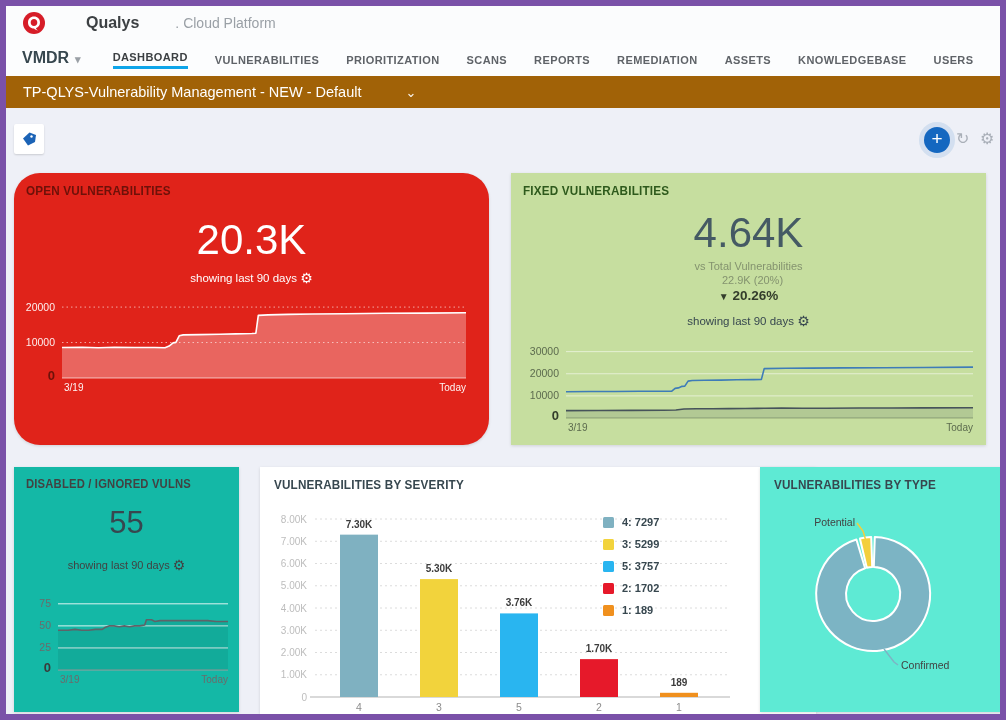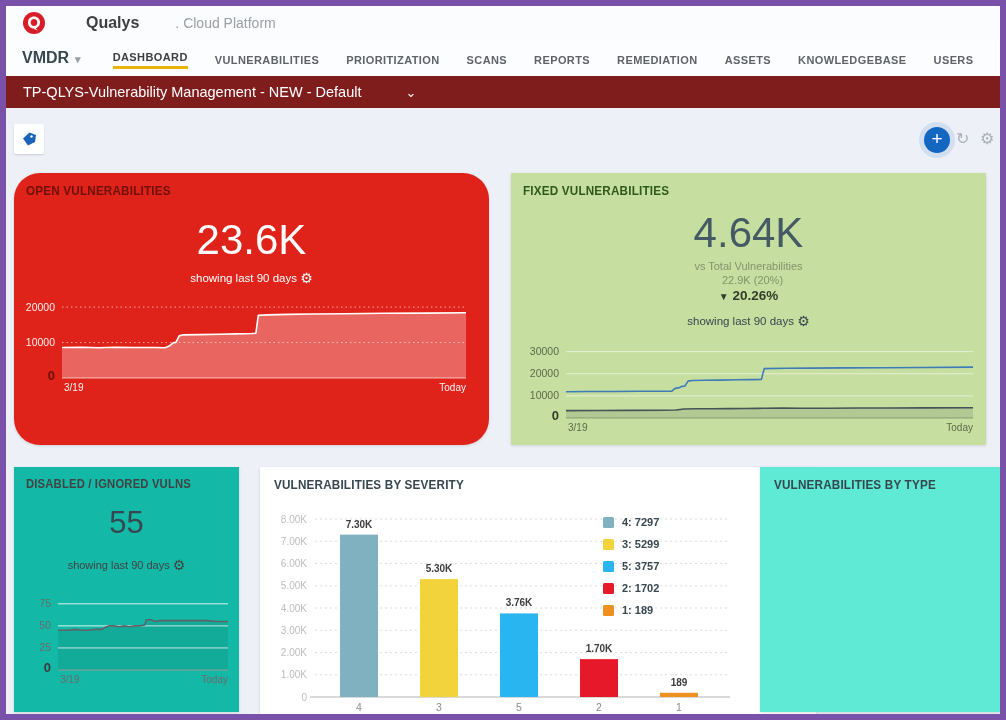--- a/index.html
+++ b/index.html
@@ -12,26 +12,26 @@
   .topbar { left:6px; top:6px; width:994px; height:34px; background:#fbfcfd; display:flex; align-items:center; padding-left:16px; }
   .brand { font-size:16px; font-weight:bold; color:#3c4043; margin-left:8px; }
   .brand-suffix { font-size:14px; color:#9aa0a6; margin-left:4px; }
 
   
   .navbar { left:6px; top:40px; width:994px; height:36px; background:#fcfdfe; display:flex; align-items:center; }
   .product { margin-left:16px; width:120px; font-size:16px; font-weight:bold; color:#37474f; cursor:pointer; }
   .product .caret { color:#9aa0a6; font-size:11px; margin-left:6px; }
   .nav-menu { display:flex; gap:27px; align-items:center; height:100%; }
   .nav-item { font-size:11px; font-weight:bold; letter-spacing:.4px; color:#5f6368; cursor:pointer; padding-top:4px; }
-  .nav-item.active { color:#3c4043; border-bottom:3px solid #eab308; padding-bottom:3px; }
+  .nav-item.active { color:#3c4043; border-bottom:3px solid #0ea5e9; padding-bottom:3px; }
   .nav-icons { margin-left:auto; display:flex; gap:11px; align-items:center; padding-right:10px; color:#5f6368; }
   .nav-icons span { cursor:pointer; display:inline-flex; }
 
   
-  .banner { left:6px; top:76px; width:994px; height:32px; background:#7f1d1d; color:#fff; display:flex; align-items:center; padding-left:17px; font-size:14.5px; cursor:pointer; }
+  .banner { left:6px; top:76px; width:994px; height:32px; background:#a16207; color:#fff; display:flex; align-items:center; padding-left:17px; font-size:14.5px; cursor:pointer; }
   .banner .bchev { margin-left:12px; font-size:13px; opacity:.95; }
 
   
   .tagbox { left:14px; top:124px; width:30px; height:30px; background:#fff; border-radius:2px; box-shadow:0 1px 2px rgba(0,0,0,.15); display:flex; align-items:center; justify-content:center; cursor:pointer; }
   .addbtn { left:924px; top:127px; width:26px; height:26px; border-radius:50%; background:#1467c0; color:#fff; font-size:19px; line-height:24px; text-align:center; cursor:pointer; box-shadow:0 0 0 5px rgba(20,103,192,.12); }
   .icon-btn { color:#a9afb8; font-size:16px; cursor:pointer; }
 
   
   .widget { position:absolute; box-shadow:0 1px 3px rgba(0,0,0,.13); }
   .w-title { position:absolute; left:12px; top:10px; font-size:13px; font-weight:bold; letter-spacing:.2px; transform:scaleX(.9); transform-origin:left; white-space:nowrap; }
@@ -131,21 +131,21 @@
         <circle cx="10.5" cy="5.5" r="1.2" fill="#fff"></circle>
       </svg>
   </span>
 </div>
 <div class="abs addbtn">+</div>
 <span class="abs icon-btn" style="left:956px; top:129px;">↻</span>
 <span class="abs icon-btn" style="left:980px; top:129px;">⚙</span>
 
 <div class="widget" id="w-open">
   <div class="w-title">OPEN VULNERABILITIES</div>
-  <div class="big">23.6K</div>
+  <div class="big">20.3K</div>
   <div class="sub"><span>showing last 90 days</span> <span class="gearglyph">⚙</span></div>
   <div class="chartbox" id="chart-open" style="left:0; top:118px;"><svg width="475" height="110">
         <line x1="48" x2="452" y1="16.090909090909093" y2="16.090909090909093" stroke="rgba(255,255,255,0.6)" stroke-width="1" stroke-dasharray="1.5 3"></line>
         <text x="41" y="19.590909090909093" text-anchor="end" font-size="10.5" font-weight="normal" fill="rgba(255,255,255,0.92)">20000</text>
         <line x1="48" x2="452" y1="51.54545454545455" y2="51.54545454545455" stroke="rgba(255,255,255,0.6)" stroke-width="1" stroke-dasharray="1.5 3"></line>
         <text x="41" y="55.04545454545455" text-anchor="end" font-size="10.5" font-weight="normal" fill="rgba(255,255,255,0.92)">10000</text>
         <text x="41" y="89" text-anchor="end" font-size="13" font-weight="bold" fill="#6d1109">0</text>
         <line x1="48" x2="452" y1="87" y2="87" stroke="rgba(255,255,255,0.65)" stroke-width="1"></line>
         <path d="M48.0 56.5L68.2 56.3L84.4 56.7L100.5 56.3L120.7 56.5L140.9 56.5L151.0 56.7L155.1 55.1L159.1 51.9L161.9 51.4L165.2 44.8L169.2 43.9L185.4 43.6L205.6 43.2L221.7 42.9L237.9 42.5L241.9 42.2L244.3 24.4L254.0 23.9L274.2 23.4L298.5 23.0L330.8 22.7L371.2 22.3L411.6 22.1L452.0 21.8L452 87L48 87Z" fill="rgba(255,255,255,0.3)" stroke="none"></path>
         <path d="M48.0 56.5L68.2 56.3L84.4 56.7L100.5 56.3L120.7 56.5L140.9 56.5L151.0 56.7L155.1 55.1L159.1 51.9L161.9 51.4L165.2 44.8L169.2 43.9L185.4 43.6L205.6 43.2L221.7 42.9L237.9 42.5L241.9 42.2L244.3 24.4L254.0 23.9L274.2 23.4L298.5 23.0L330.8 22.7L371.2 22.3L411.6 22.1L452.0 21.8" fill="none" stroke="#ffffff" stroke-width="1.6" stroke-linejoin="round"></path>
@@ -254,15 +254,23 @@
       </div>
       <div class="legend-row">
         <span class="legend-sq" style="background: rgb(240, 144, 30);"></span>
         <span class="legend-lb">1: 189</span>
       </div>
     </div>
 </div>
 
 <div class="widget" id="w-type">
   <div class="w-title">VULNERABILITIES BY TYPE</div>
+  <div class="chartbox" id="chart-type" style="left:0; top:30px;"><svg width="226" height="205">
+        <path d="M114.8 40.0 A57 57 0 1 1 96.4 42.5 L105.1 71.2 A27 27 0 1 0 113.8 70.0 Z" fill="#7cb4c4" stroke="#fff" stroke-width="2" stroke-linejoin="round"></path>
+        <path d="M99.9 41.5 A57 57 0 0 1 111.2 40.0 L112.2 70.0 A27 27 0 0 0 106.8 70.7 Z" fill="#f3cf3d" stroke="#fff" stroke-width="2" stroke-linejoin="round"></path>
+        <polyline points="97,26 103,34 106,44" fill="none" stroke="#f3cf3d" stroke-width="1.5"></polyline>
+        <text x="95" y="29" text-anchor="end" font-size="10.5" fill="#424242">Potential</text>
+        <polyline points="124,152 134,165 138,168" fill="none" stroke="#7cb4c4" stroke-width="1.5"></polyline>
+        <text x="141" y="172" text-anchor="start" font-size="10.5" fill="#424242">Confirmed</text>
+      </svg></div>
 </div>
 
 <div class="frame"></div>
 
 </body></html>

